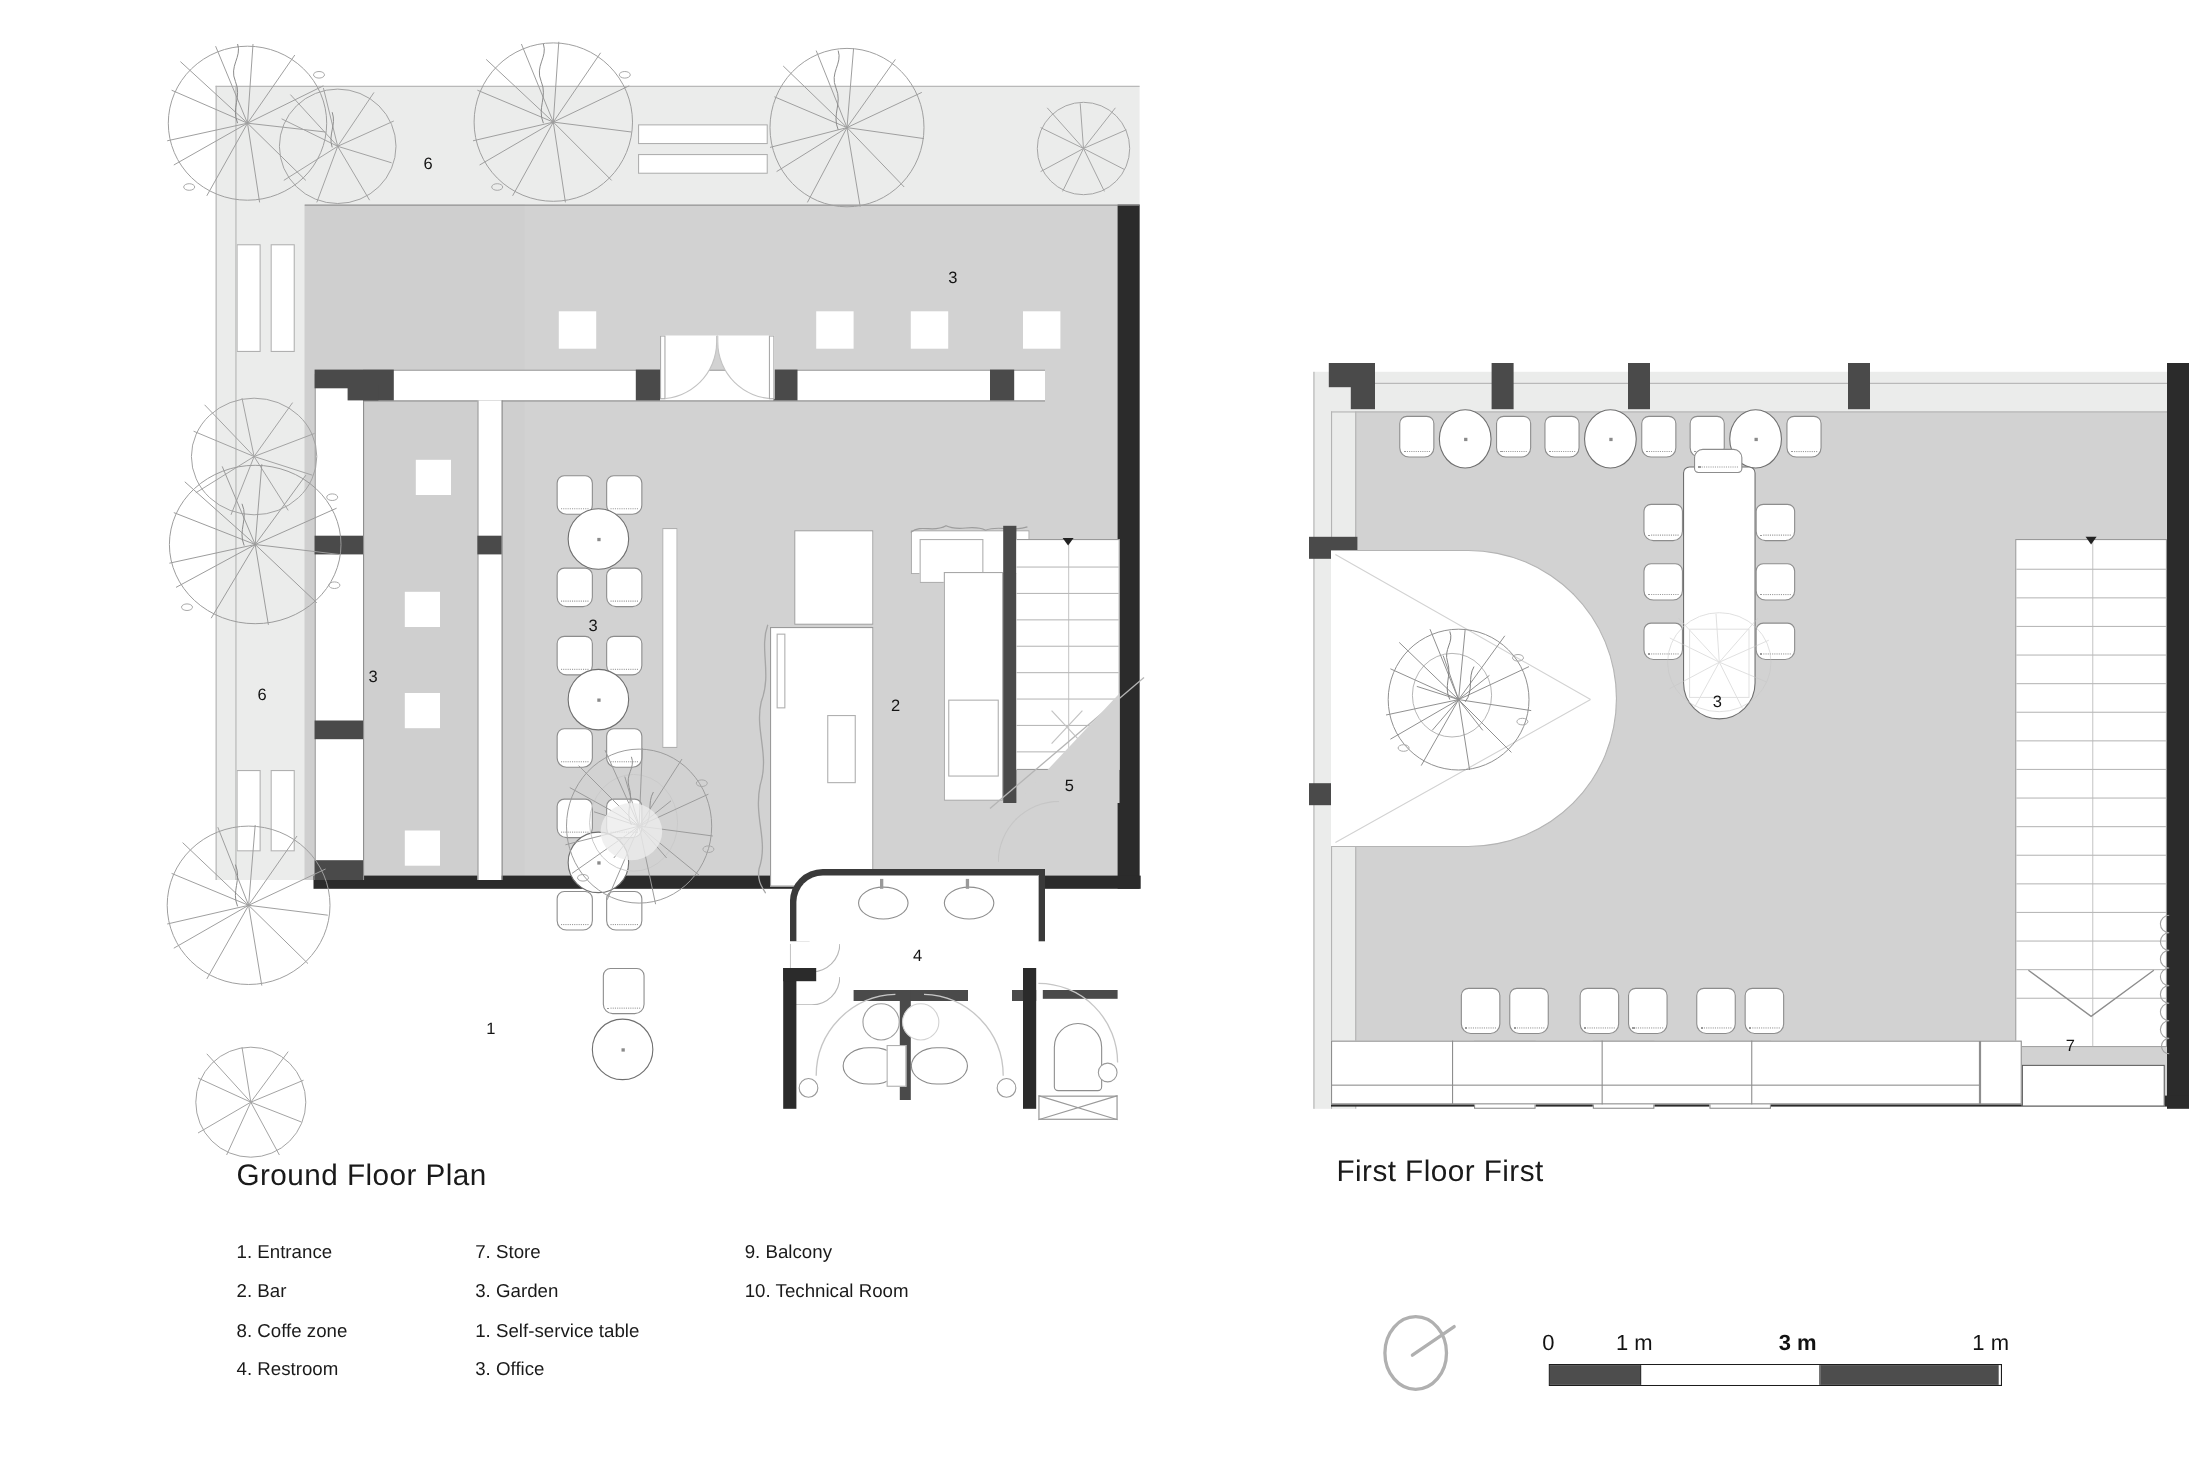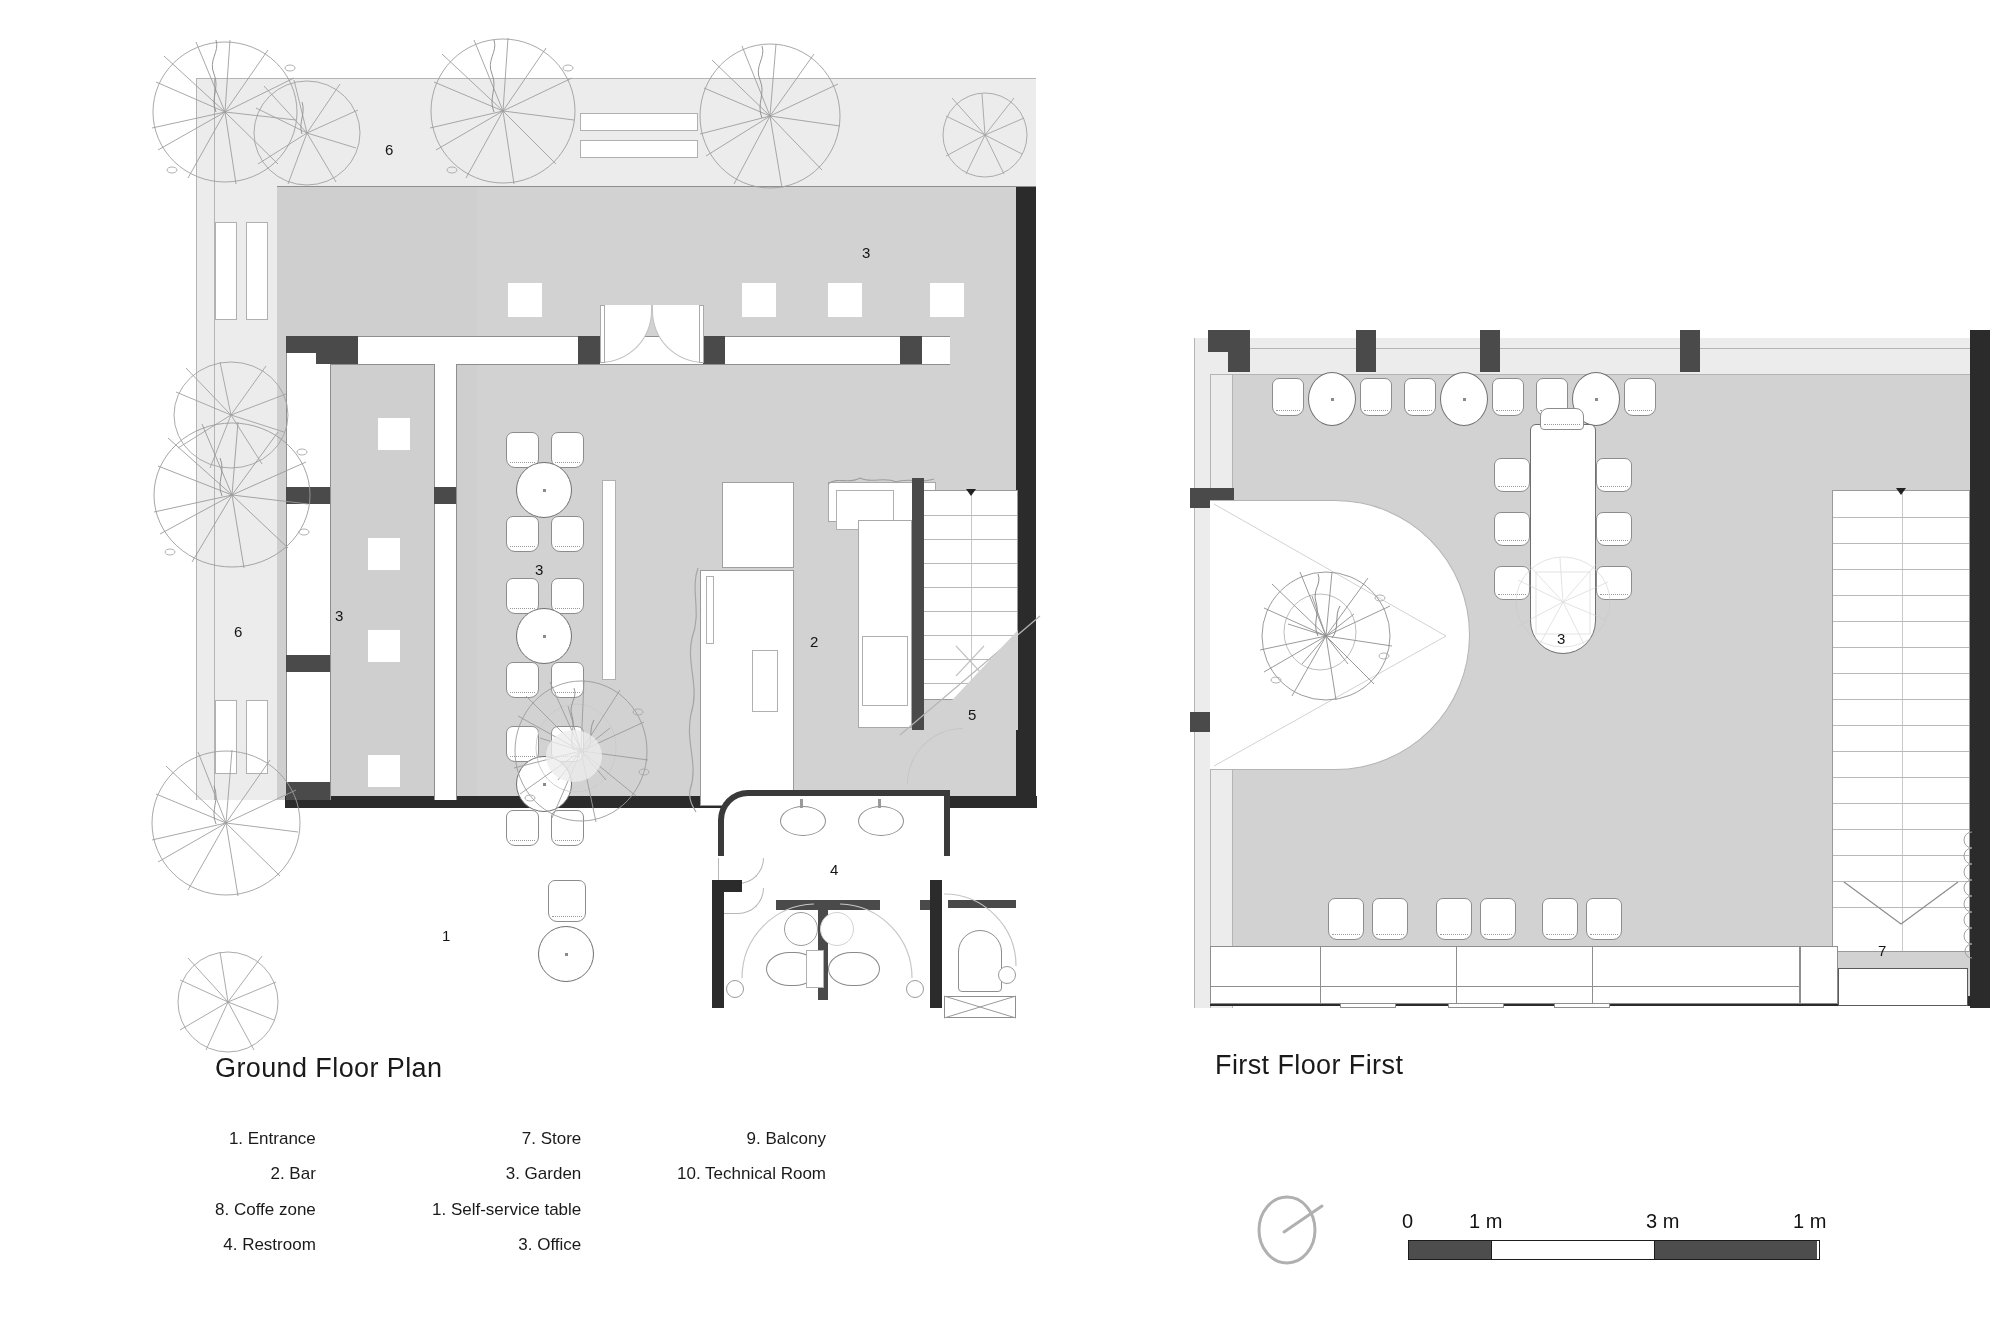--- a/index.html
+++ b/index.html
@@ -57,21 +57,21 @@
 
   
   .tree{position:absolute;}
   .tree svg{display:block;overflow:visible;}
 
   
   .plan-title{
     position:absolute;font-size:27px;color:#1a1a1a;letter-spacing:.4px;white-space:nowrap;
   }
   .legend{position:absolute;font-size:17px;color:#1a1a1a;}
-  .legend-col{position:absolute;text-align:right;}
+  .legend-col{position:absolute;}
   .legend-item{white-space:nowrap;margin-bottom:14px;line-height:1.25;}
 
   
   .scalebar{position:absolute;}
   .sb-track{position:absolute;display:flex;border:1px solid #1c1c1c;box-sizing:content-box;}
   .sb-seg{height:100%;}
   .sb-dark{background:#4d4d4d;}
   .sb-light{background:#ffffff;}
   .sb-tick{position:absolute;font-size:20px;color:#121212;white-space:nowrap;}
 
@@ -570,17 +570,17 @@
   </div>
 
   <div class="scalebar" style="left:1408px;top:1212px;width:420px;height:60px;">
     <div class="sb-track" style="left:0;top:28px;width:410px;height:18px;">
       <div class="sb-seg sb-dark" style="width:82px;"></div>
       <div class="sb-seg sb-light" style="width:164px;border-left:1px solid #1c1c1c;border-right:1px solid #1c1c1c;box-sizing:border-box;"></div>
       <div class="sb-seg sb-dark" style="width:162px;"></div>
     </div>
     <div class="sb-tick" style="left:-6px;top:-2px;">0</div>
     <div class="sb-tick" style="left:61px;top:-2px;">1 m</div>
-    <div class="sb-tick" style="left:238px;top:-2px;">3 m</div>
+    <div class="sb-tick" style="left:209px;top:-2px;font-weight:bold;">3 m</div>
     <div class="sb-tick" style="left:385px;top:-2px;">1 m</div>
   </div>
 
 </div>
 
 </body></html>

